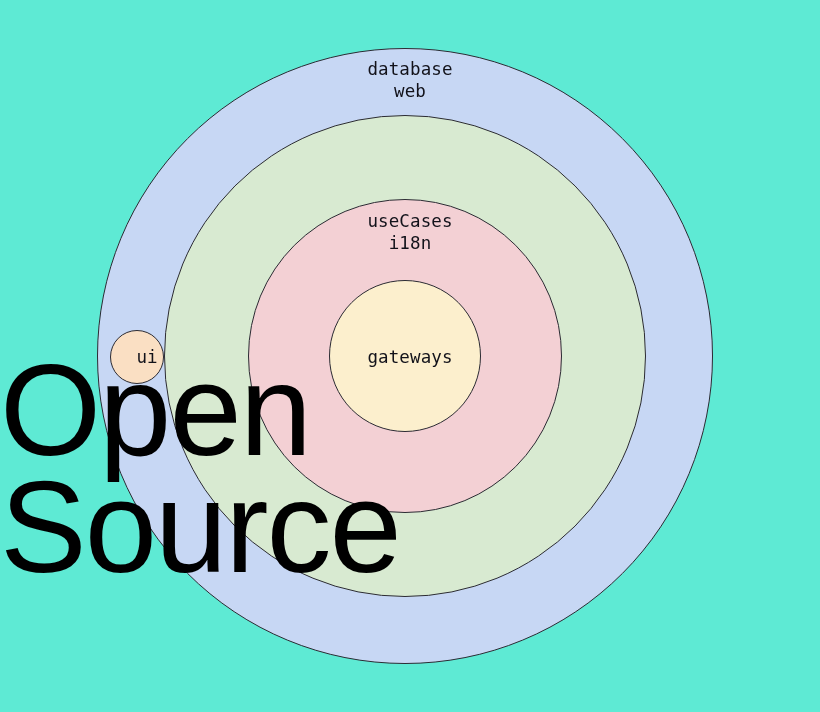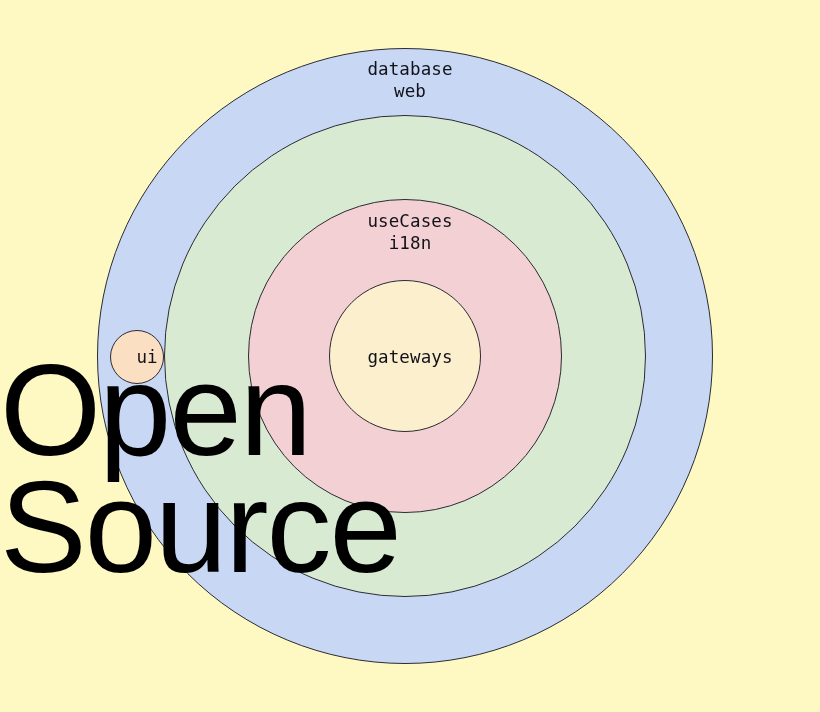--- a/index.html
+++ b/index.html
@@ -87,21 +87,21 @@
     line-height: 117px;
     font-weight: 400;
     letter-spacing: -2px;
     white-space: pre-line;
     pointer-events: none;
   }
 </style>
 </head>
 <body>
 
-<div id="canvas" style="background: #fef9c3;">
+<div id="canvas" style="background: #5eead4;">
 
   <div class="ring" id="ring-outer" style="background: rgb(199, 215, 244); border-color: rgb(43, 43, 51);"></div>
 
   <div class="ring" id="ring-interface" style="background: rgb(216, 234, 209); border-color: rgb(43, 43, 51);"></div>
 
   <div class="ring" id="ring-application" style="background: rgb(243, 208, 212); border-color: rgb(43, 43, 51);"></div>
 
   <div class="ring" id="ring-entities" style="background: rgb(252, 239, 205); border-color: rgb(43, 43, 51);"></div>
 
   <div class="ring" id="ring-ui" style="background: rgb(250, 223, 195); border-color: rgb(43, 43, 51);"></div>

